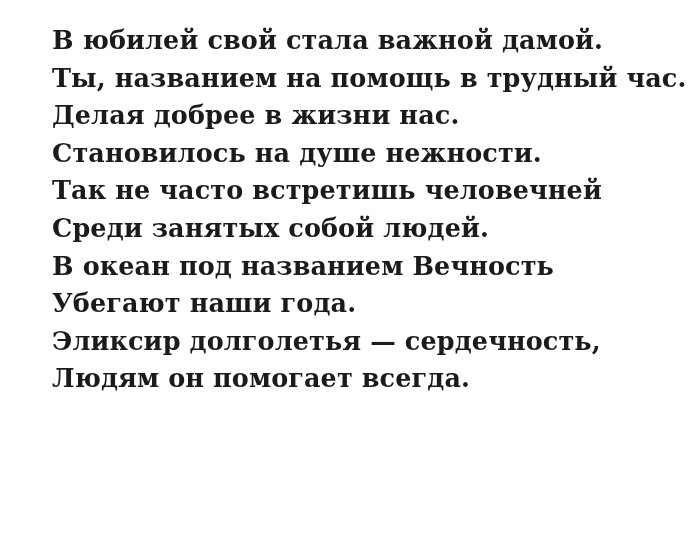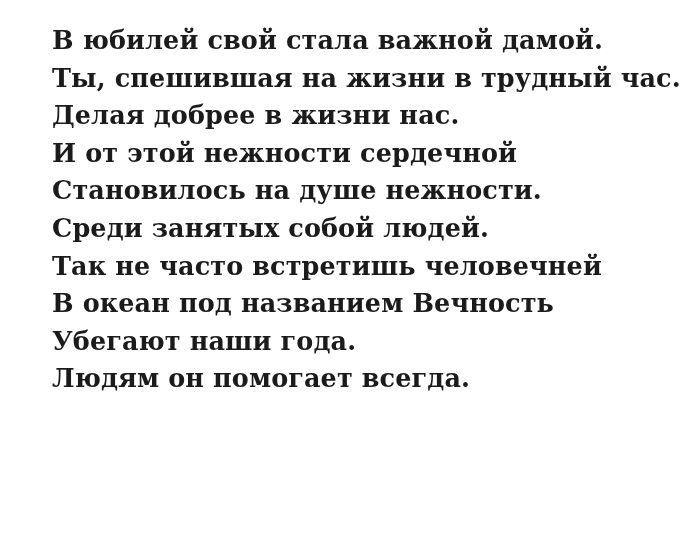--- a/index.html
+++ b/index.html
@@ -36,23 +36,23 @@
     letter-spacing: 0.1px;
     white-space: pre;
   }
 </style>
 </head>
 <body>
 
 <div class="poem-sheet">
   <div class="poem-body">
     <span class="poem-line">В юбилей свой стала важной дамой.</span>
-    <span class="poem-line">Ты, спешившая на жизни в трудный час.</span>
+    <span class="poem-line">Ты, названием на помощь в трудный час.</span>
     <span class="poem-line">Делая добрее в жизни нас.</span>
-    <span class="poem-line">И от этой нежности сердечной</span>
     <span class="poem-line">Становилось на душе нежности.</span>
+    <span class="poem-line">Так не часто встретишь человечней</span>
     <span class="poem-line">Среди занятых собой людей.</span>
-    <span class="poem-line">Так не часто встретишь человечней</span>
     <span class="poem-line">В океан под названием Вечность</span>
     <span class="poem-line">Убегают наши года.</span>
+    <span class="poem-line">Эликсир долголетья — сердечность,</span>
     <span class="poem-line">Людям он помогает всегда.</span>
   </div>
 </div>
 
 </body></html>

